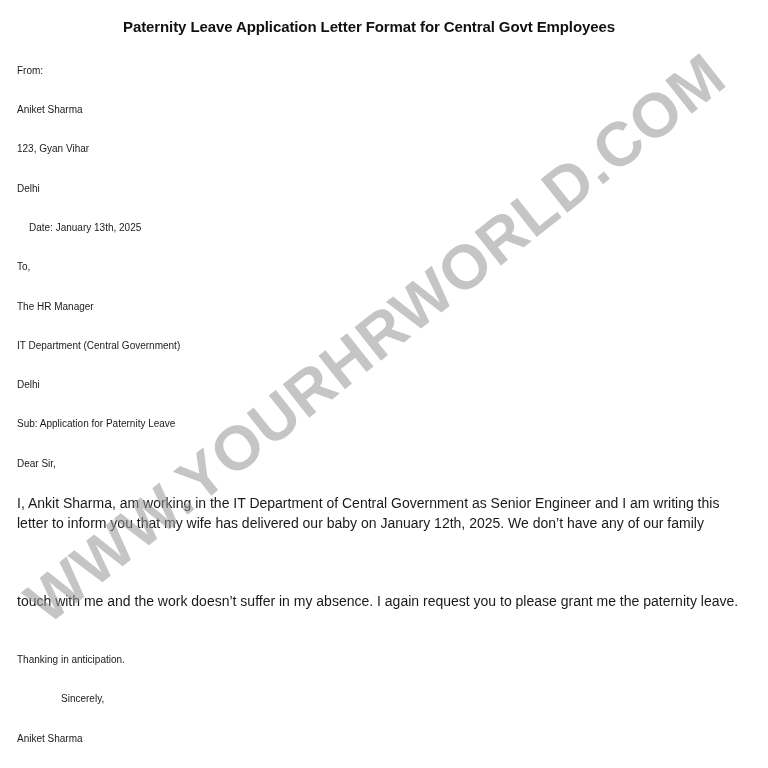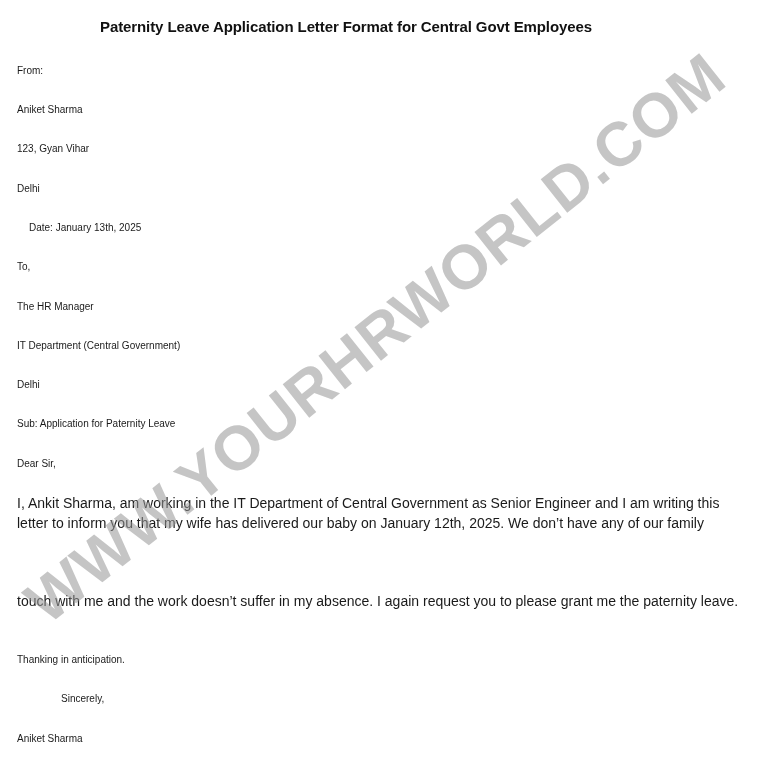--- a/index.html
+++ b/index.html
@@ -24,20 +24,21 @@
     .title {
       position: absolute;
       left: 0;
       top: 18px;
       width: 692px;
       text-align: center;
       font-weight: bold;
       font-size: 15px;
       letter-spacing: -0.1px;
       color: #111;
+      padding-left: 23px;
     }
     .line {
       position: absolute;
       left: 17px;
       font-size: 10px;
       line-height: 17px;
       white-space: nowrap;
       color: #1a1a1a;
     }
     .para {

